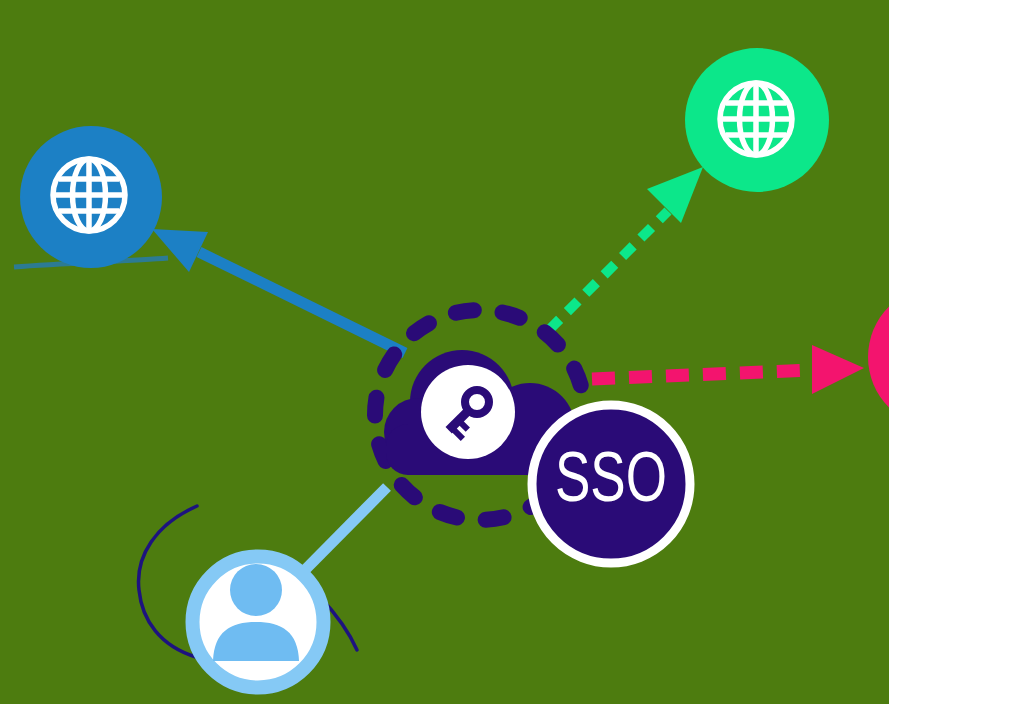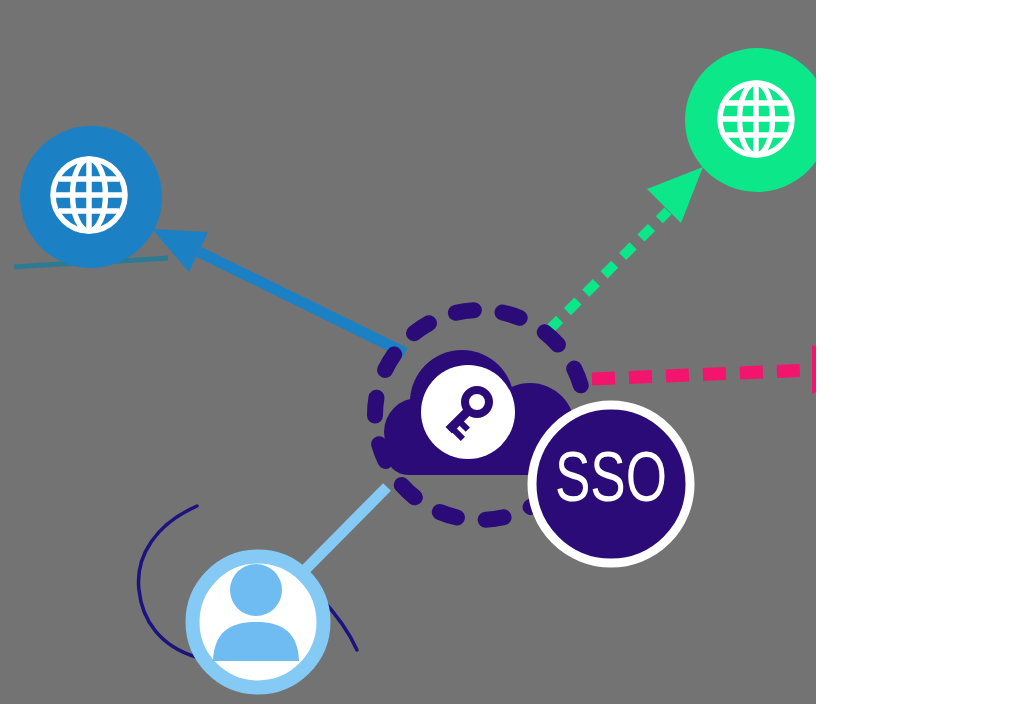--- a/index.html
+++ b/index.html
@@ -1,19 +1,19 @@
 <!DOCTYPE html>
 <html style="--navy: #2a0b77; --blue: #1c80c5; --green: #0ce78a; --pink: #f3146e; --lightblue: #85c9f5; --lightblue2: #6fbcf2; --teal: #2c7b93; --indigo: #1d137f; --white: #ffffff;"><head>
 <meta charset="utf-8">
 <style>
   html,body{margin:0;padding:0;background:#ffffff;}
   .stage{
     position:relative;
-    width:816px;height:704px;
-    background:#737373;
+    width:889px;height:704px;
+    background:#4d7c0f;
     overflow:hidden;
     font-family:"Liberation Sans", sans-serif;
   }
   svg{display:block;}
   
   .f-navy{fill:var(--navy);}      .s-navy{stroke:var(--navy);}
   .f-blue{fill:var(--blue);}      .s-blue{stroke:var(--blue);}
   .f-green{fill:var(--green);}    .s-green{stroke:var(--green);}
   .f-pink{fill:var(--pink);}      .s-pink{stroke:var(--pink);}
   .f-white{fill:var(--white);}    .s-white{stroke:var(--white);}

